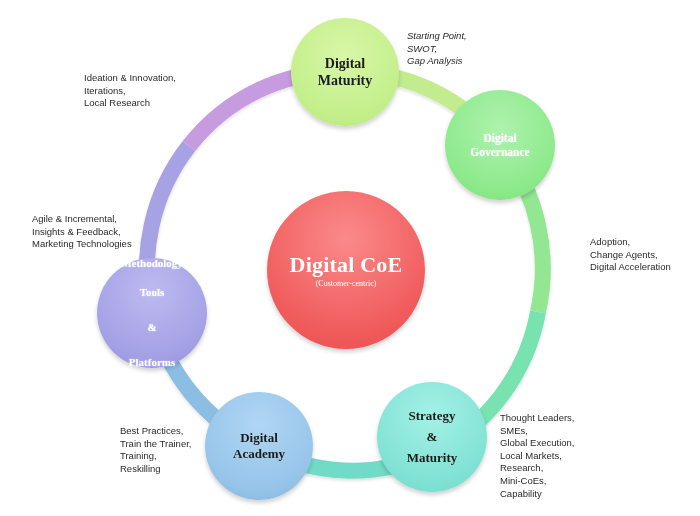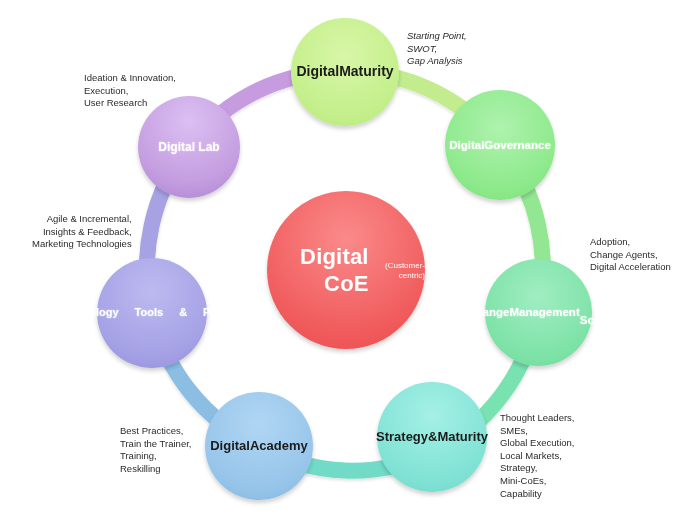--- a/index.html
+++ b/index.html
@@ -1,21 +1,21 @@
 <!DOCTYPE html>
 <html><head>
 <meta charset="utf-8">
 <style>
   html, body { margin:0; padding:0; background:#ffffff; }
   body { width:700px; height:516px; position:relative; overflow:hidden;
          font-family:"Liberation Sans", "DejaVu Sans", sans-serif; }
   #diagram { position:absolute; left:0; top:0; width:700px; height:516px; }
-  .node { position:absolute; border-radius:50%; display:flex; 
+  .node { position:absolute; border-radius:50%; display:flex; flex-direction:column;
           align-items:center; justify-content:center; text-align:center;
-          font-weight:bold; box-shadow: 0 3px 4px rgba(0,0,0,0.18); }
+          font-weight:bold; box-shadow: 0 3px 4px rgba(0,0,0,0.18); font-family: Liberation Serif, serif; }
   .node span { display:block; line-height:1.25; }
   .node .amp { margin:5px 0; }
   .dark { color:#1b1b1b; }
   .light { color:#ffffff; text-shadow:0 0 2px rgba(255,255,255,0.6); }
   .note { position:absolute; font-size:9.5px; line-height:12.6px; color:#2a2a2a; white-space:nowrap; }
   .note span { display:block; }
   .center-title { font-size:22px; color:#fff; font-weight:bold; letter-spacing:0.2px; }
   .center-sub { font-size:8px; color:#fff; font-weight:normal; margin-top:1px; }
 </style>
 </head>
@@ -54,42 +54,37 @@
     <span>Starting Point,</span>
     <span>SWOT,</span>
     <span>Gap Analysis</span>
   </div>
 
   <div class="node light" style="left:445px;top:90px;width:110px;height:110px;font-size:11.5px;background:radial-gradient(circle at 50% 35%, #aef2ae 0%, #8ce98a 70%, #79dc78 100%);">
     <span>Digital</span>
     <span>Governance</span>
   </div>
 
-  <div class="node light" style="left:485px;top:259px;width:107px;height:107px;font-size:11.5px;background:radial-gradient(circle at 50% 35%, #a0edc2 0%, #7de2a6 70%, #6ad695 100%);">
-    <span>Change</span>
-    <span>Management</span>
-    <span>+ Scale</span>
-  </div>
   <div class="note" style="left:590px;top:236px;">
     <span>Adoption,</span>
     <span>Change Agents,</span>
     <span>Digital Acceleration</span>
   </div>
 
   <div class="node dark" style="left:377px;top:382px;width:110px;height:110px;font-size:13px;background:radial-gradient(circle at 50% 30%, #a4f0e6 0%, #80e2d4 70%, #6cd6c6 100%);">
     <span>Strategy</span>
     <span class="amp">&amp;</span>
     <span>Maturity</span>
   </div>
   <div class="note" style="left:500px;top:412px;">
     <span>Thought Leaders,</span>
     <span>SMEs,</span>
     <span>Global Execution,</span>
     <span>Local Markets,</span>
-    <span>Strategy,</span>
+    <span>Research,</span>
     <span>Mini-CoEs,</span>
     <span>Capability</span>
   </div>
 
   <div class="node dark" style="left:205px;top:392px;width:108px;height:108px;font-size:13px;background:radial-gradient(circle at 50% 30%, #b0d6f3 0%, #96c4e9 70%, #82b4de 100%);">
     <span>Digital</span>
     <span>Academy</span>
   </div>
   <div class="note" style="left:120px;top:425px;">
     <span>Best Practices,</span>
@@ -97,28 +92,25 @@
     <span>Training,</span>
     <span>Reskilling</span>
   </div>
 
   <div class="node light" style="left:97px;top:258px;width:110px;height:110px;font-size:11px;background:radial-gradient(circle at 50% 30%, #bdbaf0 0%, #a4a0e5 70%, #918bd9 100%);gap:16px;">
     <span>Methodology</span>
     <span>Tools</span>
     <span class="amp">&amp;</span>
     <span>Platforms</span>
   </div>
-  <div class="note" style="left:32px;top:213px;text-align:right;">
+  <div class="note" style="left:32px;top:213px;">
     <span>Agile &amp; Incremental,</span>
     <span>Insights &amp; Feedback,</span>
     <span>Marketing Technologies</span>
   </div>
 
-  <div class="node light" style="left:138px;top:96px;width:102px;height:102px;font-size:12px;background:radial-gradient(circle at 50% 25%, #dcbff2 0%, #c49ee0 65%, #ac82d2 100%);">
-    <span>Digital Lab</span>
-  </div>
   <div class="note" style="left:84px;top:72px;">
     <span>Ideation &amp; Innovation,</span>
-    <span>Execution,</span>
-    <span>User Research</span>
+    <span>Iterations,</span>
+    <span>Local Research</span>
   </div>
 
 </div>
 
 </body></html>

